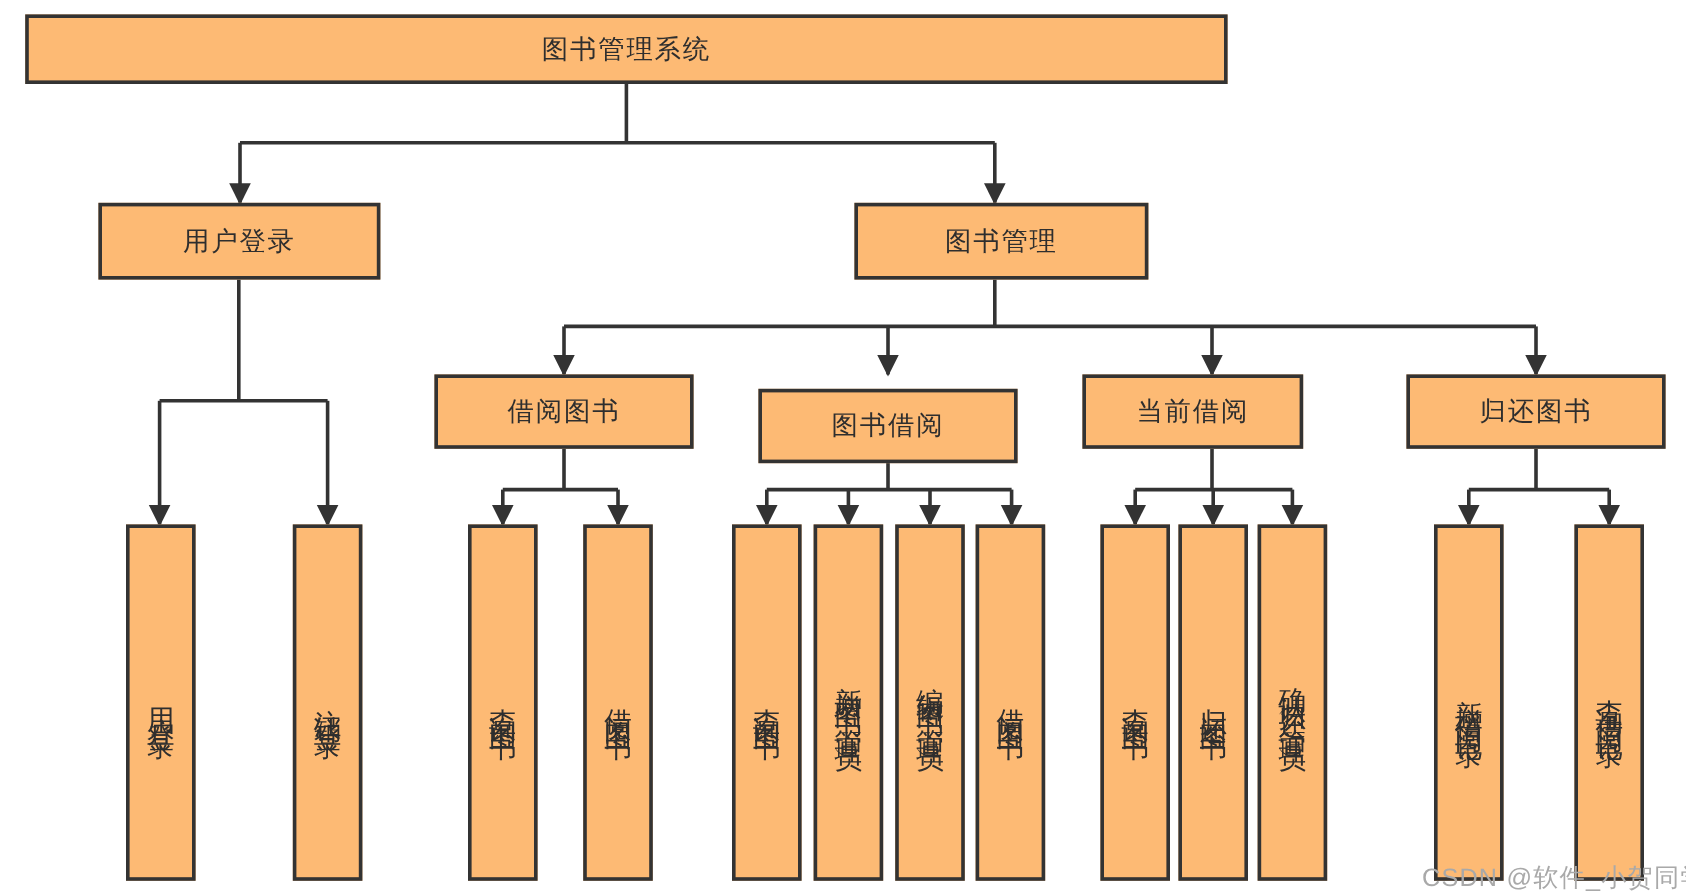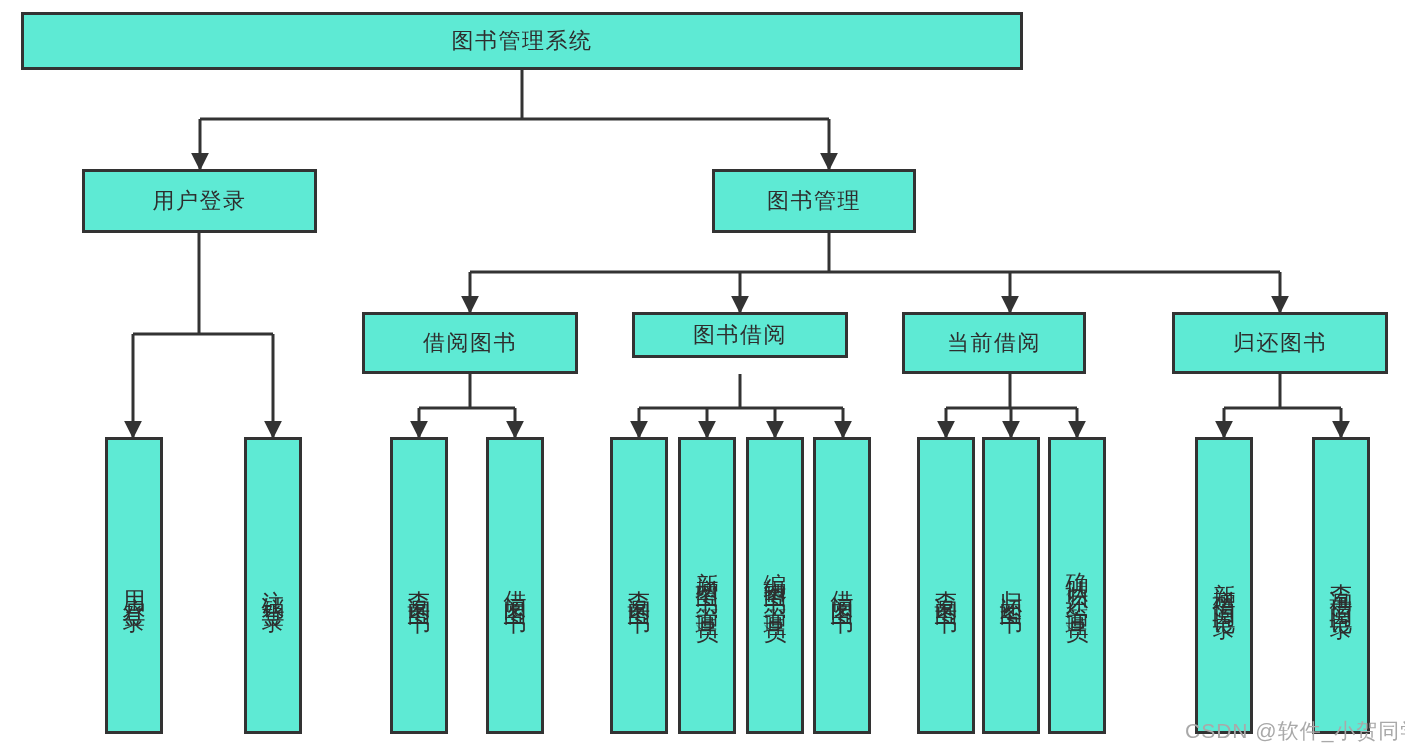--- a/index.html
+++ b/index.html
@@ -29,21 +29,21 @@
   .connectors .ar {
     marker-end: url(#arrowhead);
   }
   .connectors marker path {
     fill: var(--line, #333333);
   }
   .node {
     position: absolute;
     box-sizing: border-box;
     border: 3px solid var(--box-border, #333333);
-    background: #5eead4;
+    background: #fdba74;
     display: flex;
     align-items: center;
     justify-content: center;
     z-index: 2;
   }
   .hlabel {
     font-size: 22px;
     color: var(--text, #2e2e2e);
     letter-spacing: 1.5px;
     white-space: nowrap;
@@ -123,28 +123,28 @@
     <path class="ln ar" d="M1341,408 V437"></path>
   </svg>
 
   <div class="node" style="left:21px;top:12px;width:1002px;height:58px">
     <span class="hlabel">图书管理系统</span>
   </div>
 
   <div class="node" style="left:82px;top:169px;width:235px;height:64px">
     <span class="hlabel">用户登录</span>
   </div>
-  <div class="node" style="left:712px;top:169px;width:204px;height:64px">
+  <div class="node" style="left:712px;top:169px;width:245px;height:64px">
     <span class="hlabel">图书管理</span>
   </div>
 
   <div class="node" style="left:362px;top:312px;width:216px;height:62px">
     <span class="hlabel">借阅图书</span>
   </div>
-  <div class="node" style="left:632px;top:312px;width:216px;height:46px">
+  <div class="node" style="left:632px;top:324px;width:216px;height:62px">
     <span class="hlabel">图书借阅</span>
   </div>
   <div class="node" style="left:902px;top:312px;width:184px;height:62px">
     <span class="hlabel">当前借阅</span>
   </div>
   <div class="node" style="left:1172px;top:312px;width:216px;height:62px">
     <span class="hlabel">归还图书</span>
   </div>
 
   <div class="node leaf" style="left:105px;top:437px">

